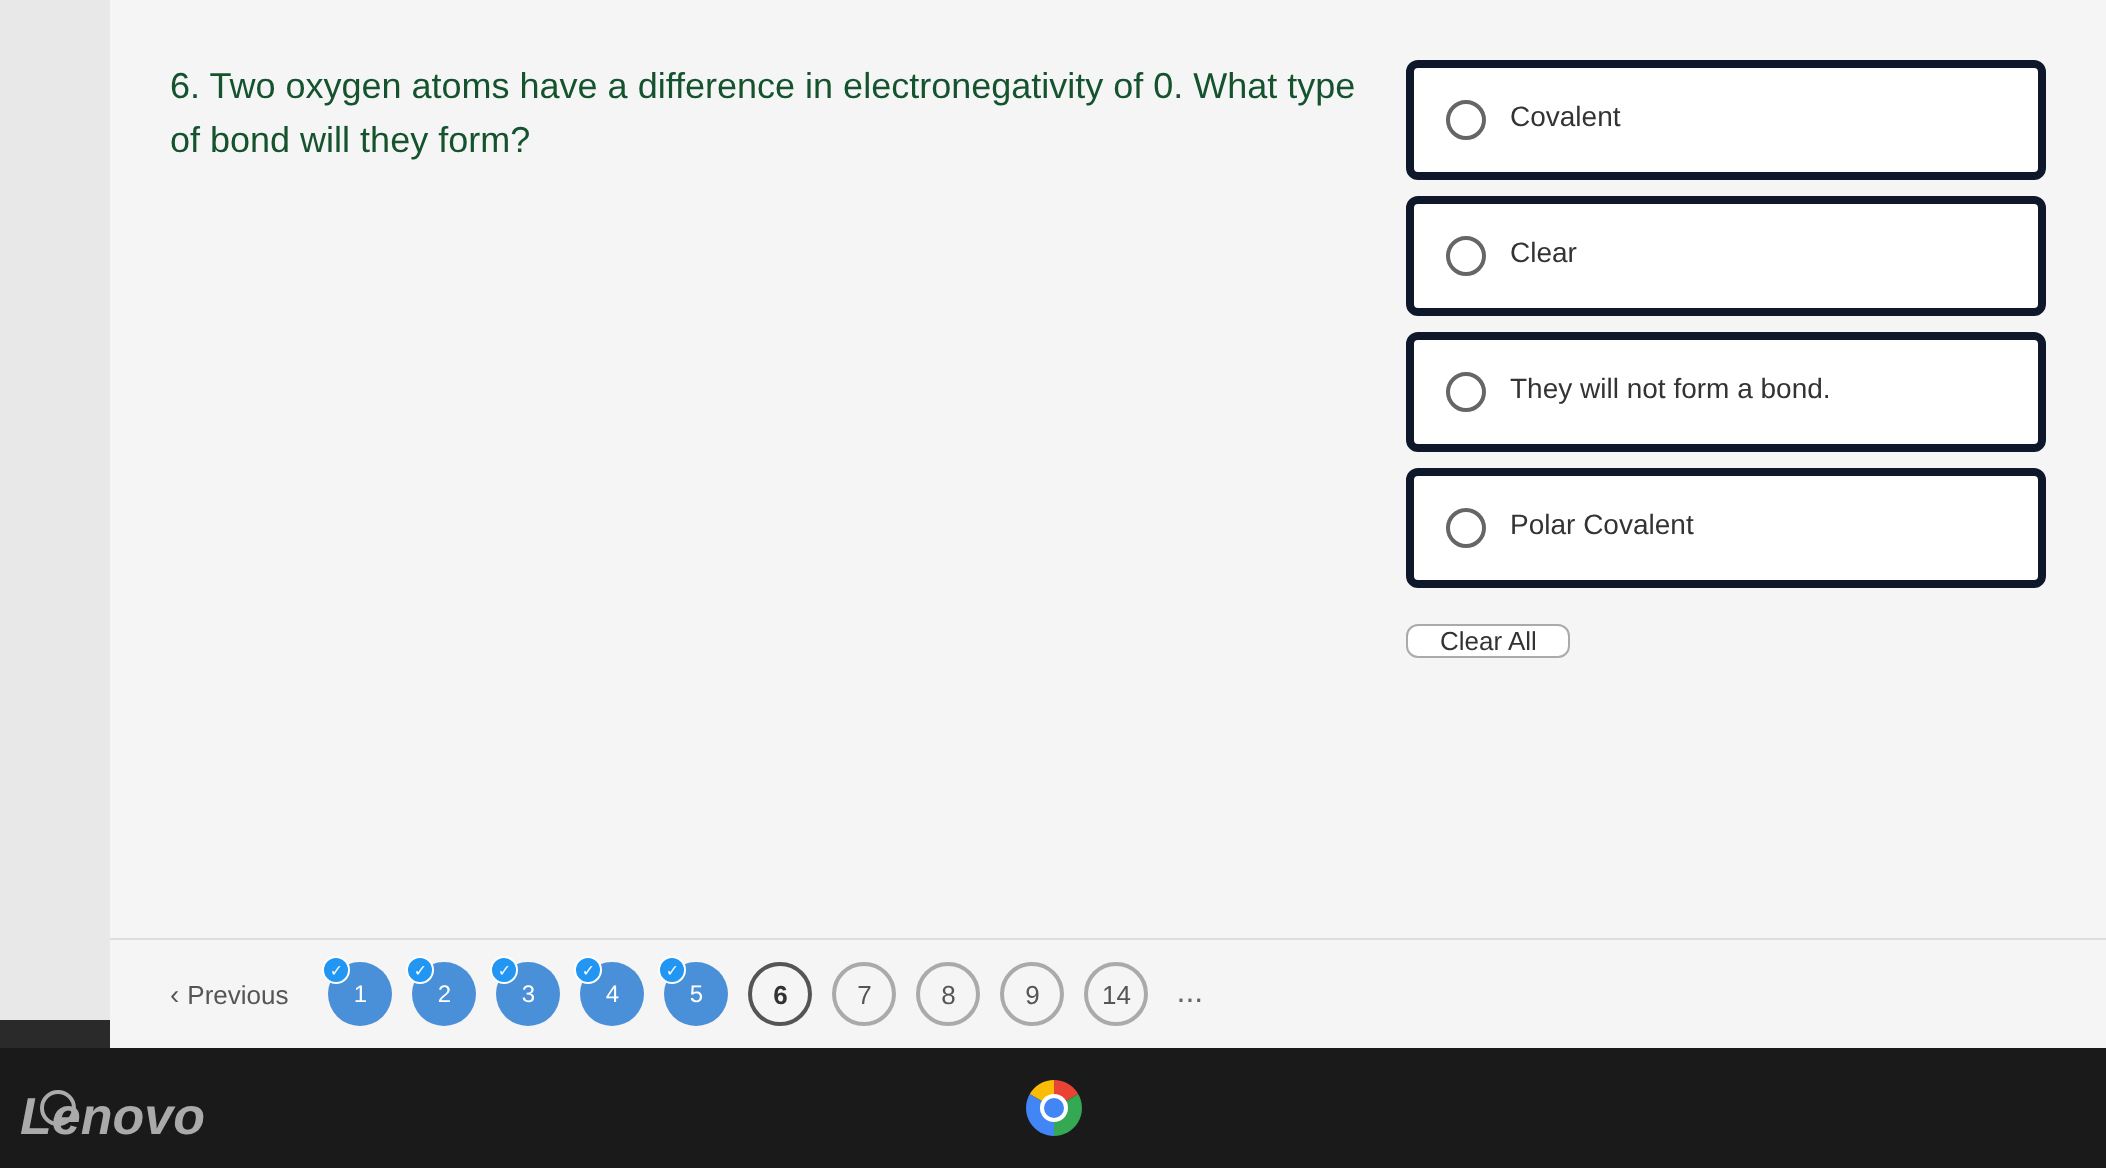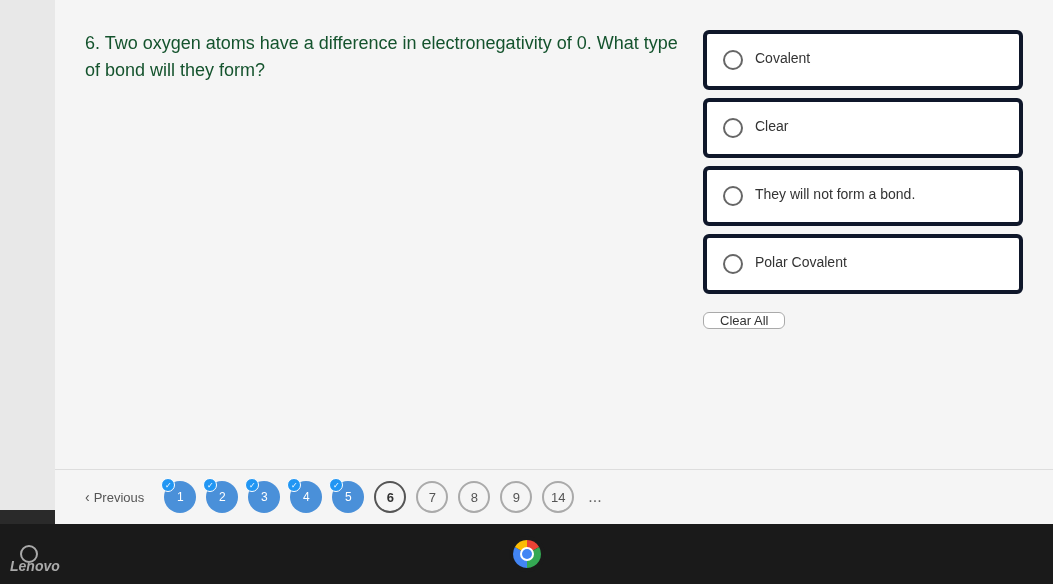--- a/index.html
+++ b/index.html
@@ -205,21 +205,21 @@
       height: 510px;
       background: #e8e8e8;
     }
 
     
     .lenovo-text {
       position: absolute;
       bottom: 10px;
       left: 10px;
       color: #aaa;
-      font-size: 14px;
+      font-size: 26px;
       font-weight: bold;
       font-style: italic;
     }
   </style>
 </head>
 <body>
 
 <div class="left-strip"></div>
 
 <div class="main-content">

